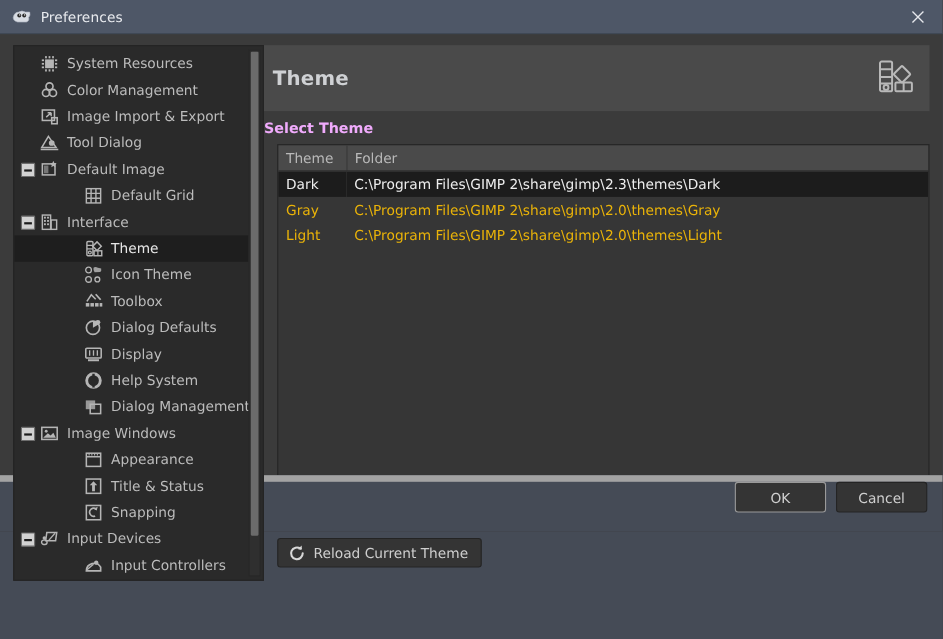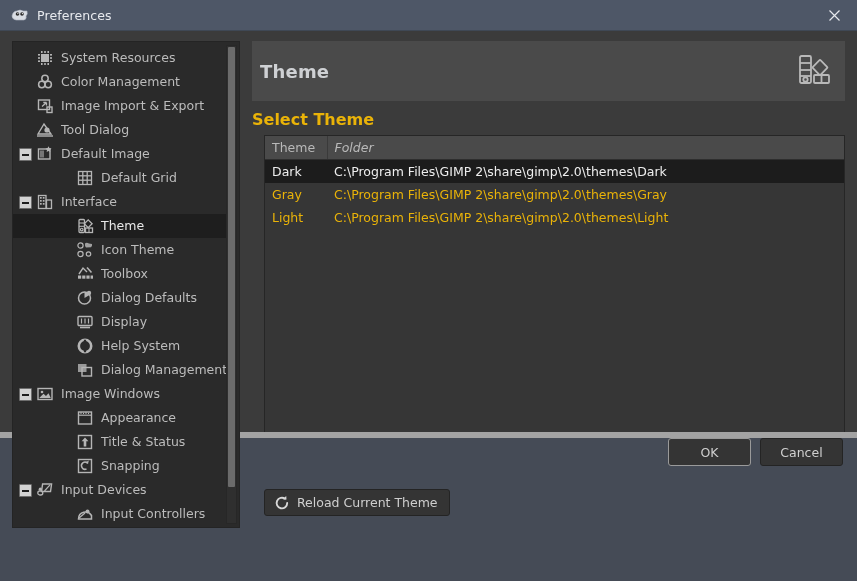--- a/index.html
+++ b/index.html
@@ -42,21 +42,21 @@
     color: #e6e8ec; font-size: 15px; line-height: 1;
     cursor: pointer;
   }
 
   
   #body {
     flex: 1 1 auto;
     display: flex;
     background: #3b3b3b;
     padding: 10px 12px 0 12px;
-    gap: 12px;
+    gap: 0;
     min-height: 0;
   }
 
   
   #sidebar-wrap {
     width: 228px; flex: 0 0 228px;
     background: #2a2a2a;
     border: 1px solid #242424;
     position: relative;
     overflow: hidden;
@@ -134,22 +134,22 @@
   }
   #pane-header .ph-icon {
     position: absolute; right: 9px; top: 50%;
     transform: translateY(-50%);
     width: 42px; height: 42px;
     display: flex; align-items: center; justify-content: center;
   }
 
   #section-title {
     margin-top: 9px; margin-bottom: 6px;
-    font-size: 16px; font-weight: bold;
-    color: #eab308;
+    font-size: 13px; font-weight: bold;
+    color: #f0abfc;
   }
 
   #tablebox {
     flex: 1 1 auto;
     background: #363636;
     border: 1px solid #262626;
     margin-left: 12px;
     overflow: hidden;
     min-height: 0;
   }
@@ -160,21 +160,21 @@
   #theme-table th {
     background: #4a4a4a;
     color: #b9b9b9;
     font-size: 12.5px; font-weight: normal;
     text-align: left;
     padding: 4px 0 4px 7px;
     height: 22px;
     border-right: 1px solid #3a3a3a;
     border-bottom: 1px solid #2e2e2e;
   }
-  #theme-table th:last-child { border-right: none; font-style: italic; }
+  #theme-table th:last-child { border-right: none; }
   #theme-table td {
     font-size: 12.5px; color: #eab308;
     padding: 2px 0 2px 7px;
     height: 23px;
     white-space: nowrap;
     overflow: hidden;
   }
   #theme-table tr.row-selected td {
     background: #1c1c1c; color: #eeeeee;
   }
@@ -544,21 +544,21 @@
         <table id="theme-table">
           <thead>
             <tr>
               <th class="col-theme">Theme</th>
               <th>Folder</th>
             </tr>
           </thead>
           <tbody id="theme-rows">
               <tr class="row-selected">
                 <td class="col-theme">Dark</td>
-                <td>C:\Program Files\GIMP 2\share\gimp\2.0\themes\Dark</td>
+                <td>C:\Program Files\GIMP 2\share\gimp\2.3\themes\Dark</td>
               </tr>
               <tr class="">
                 <td class="col-theme">Gray</td>
                 <td>C:\Program Files\GIMP 2\share\gimp\2.0\themes\Gray</td>
               </tr>
               <tr class="">
                 <td class="col-theme">Light</td>
                 <td>C:\Program Files\GIMP 2\share\gimp\2.0\themes\Light</td>
               </tr>
             </tbody>

